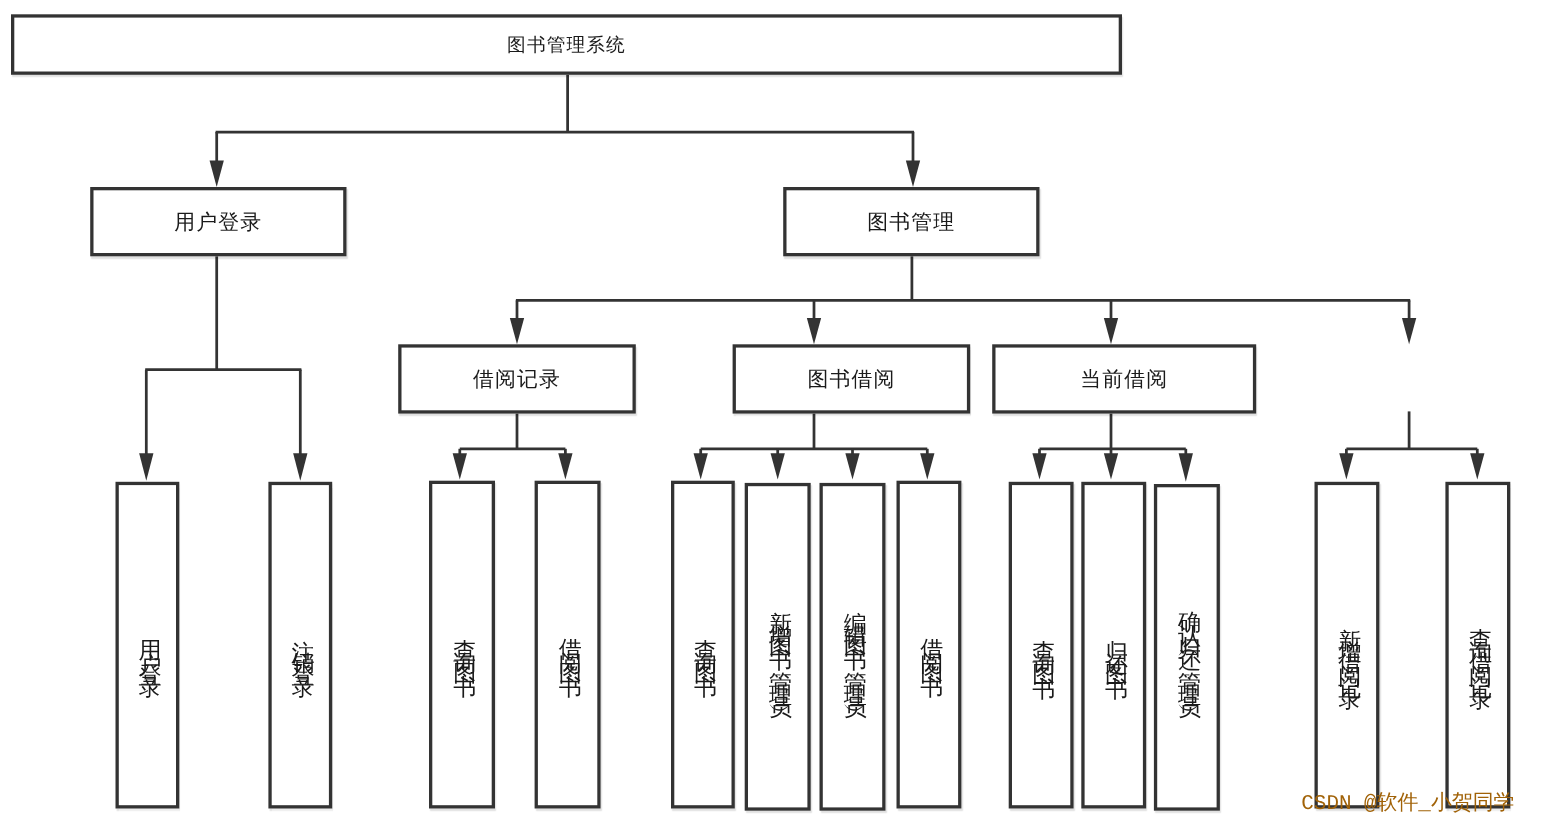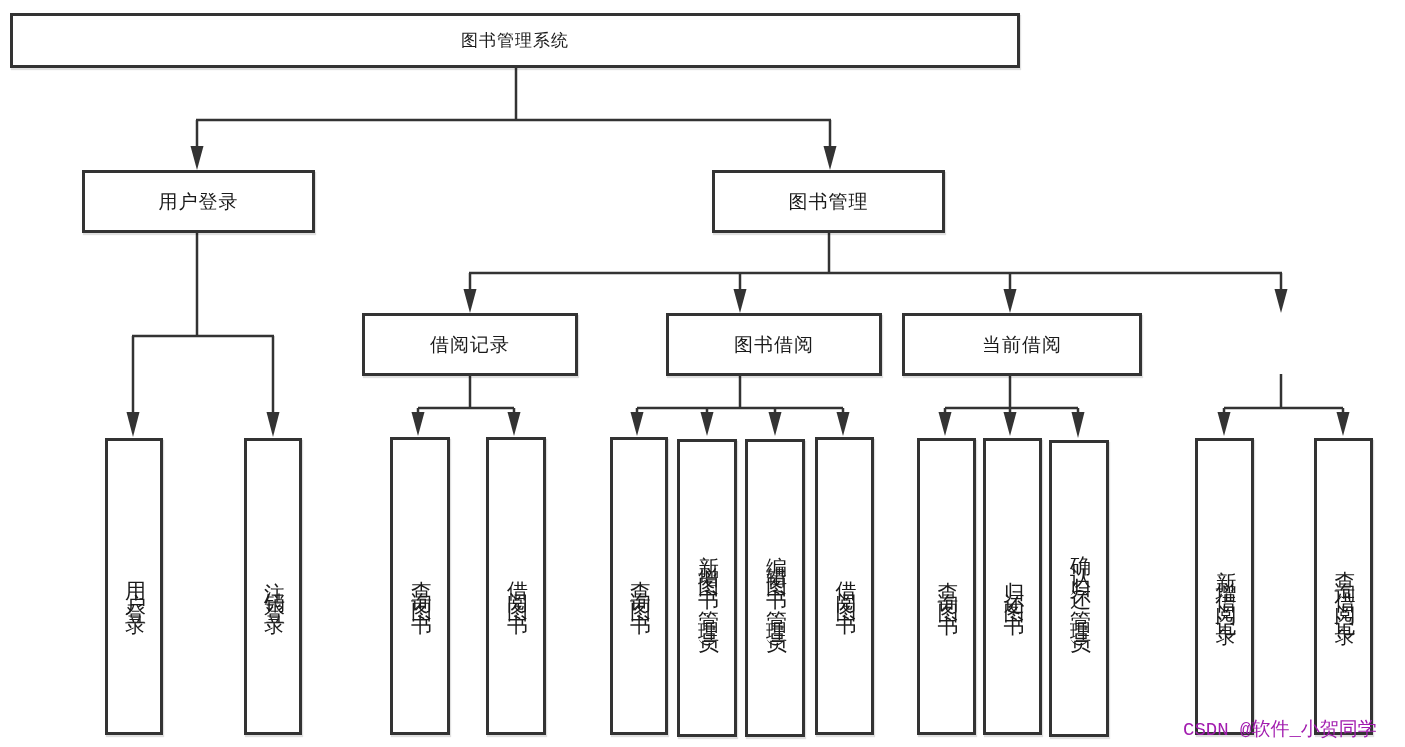--- a/index.html
+++ b/index.html
@@ -26,21 +26,21 @@
     writing-mode:vertical-rl;
     text-orientation:mixed;
     font-size:21px;
     letter-spacing:11px;
     line-height:1;
   }
   .watermark{
     position:absolute;
     left:1183px;top:716px;
     font-size:19px;
-    color:#a21caf;
+    color:#a16207;
     white-space:nowrap;
     z-index:5;
   }
 </style>
 </head>
 <body>
 
 <div id="canvas">
 
   <svg id="wires" viewBox="0 0 1405 747">

